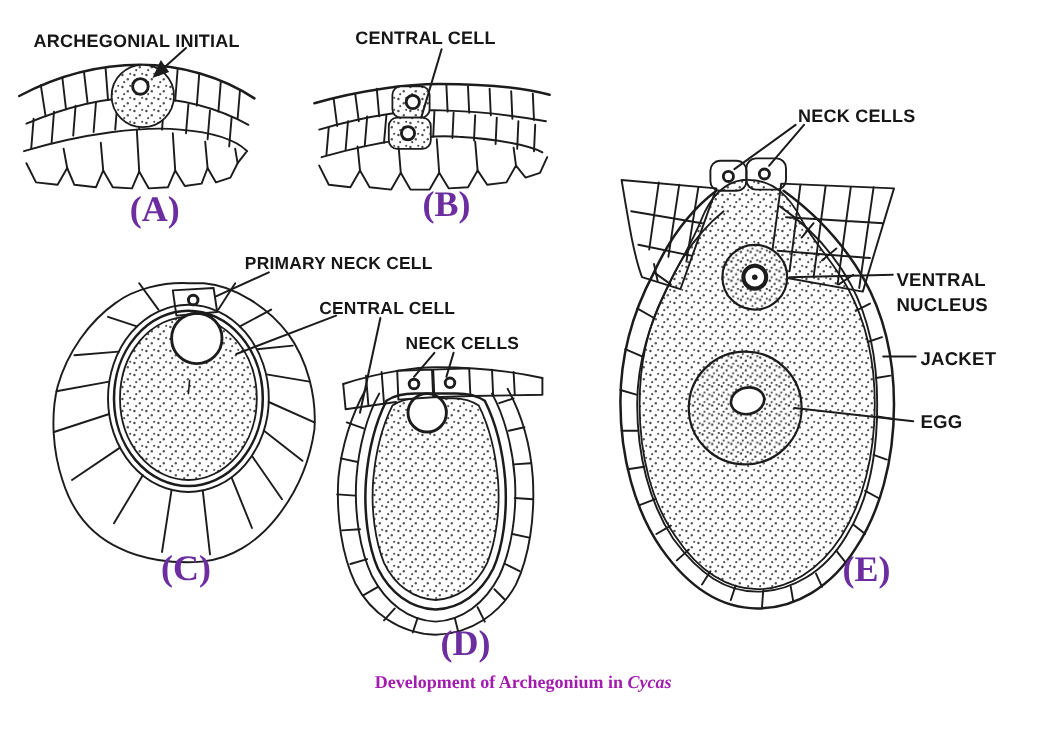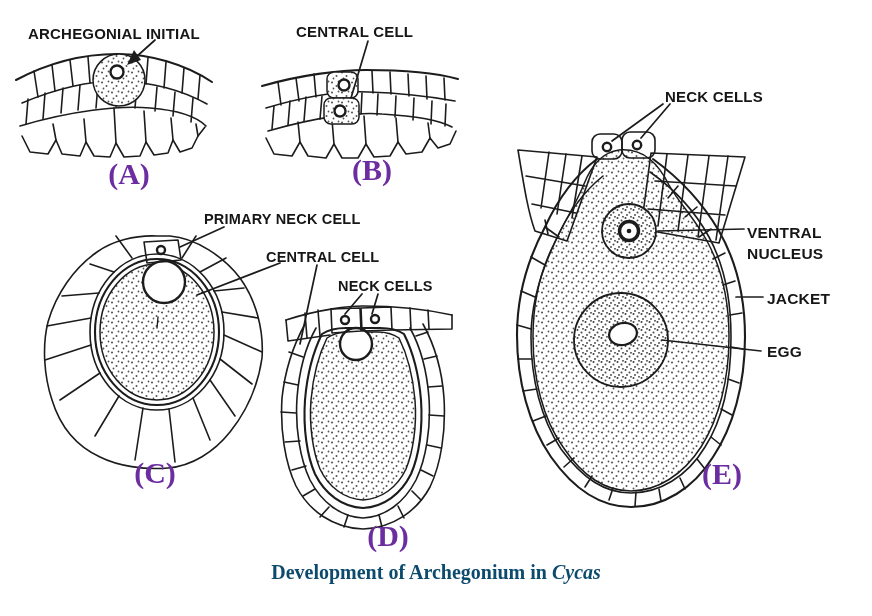--- a/index.html
+++ b/index.html
@@ -14,21 +14,21 @@
   .stip2{fill:url(#stip2);stroke:var(--line);stroke-width:1.8;}
   .nuc{fill:#fff;stroke:var(--line);stroke-width:2.4;}
   .dot{fill:var(--line);stroke:none;}
   .lead{fill:none;stroke:var(--line);stroke-width:1.7;stroke-linecap:round;}
   .lbl{font-family:"Liberation Sans",sans-serif;font-weight:bold;font-size:15px;
        fill:var(--label_text);letter-spacing:0.2px;}
   .lbl-sm{font-size:14.5px;}
   .stageletter{font-family:"Liberation Serif",serif;font-weight:bold;font-size:30px;
        fill:var(--stage_letter);text-anchor:middle;}
   .caption{position:absolute;left:0;top:561px;width:100%;text-align:center;
-       font-family:"Liberation Serif",serif;font-weight:bold;font-size:20px;color:#0c4a6e;}
+       font-family:"Liberation Serif",serif;font-weight:bold;font-size:15px;color:#a21caf;}
   .caption .species{font-style:italic;}
 </style>
 </head>
 <body>
 
 <div class="figure">
 <svg width="872" height="616" viewBox="0 0 872 616">
   <defs>
     <pattern id="stip" width="10" height="10" patternUnits="userSpaceOnUse">
       <rect width="10" height="10" fill="#ffffff"></rect>

